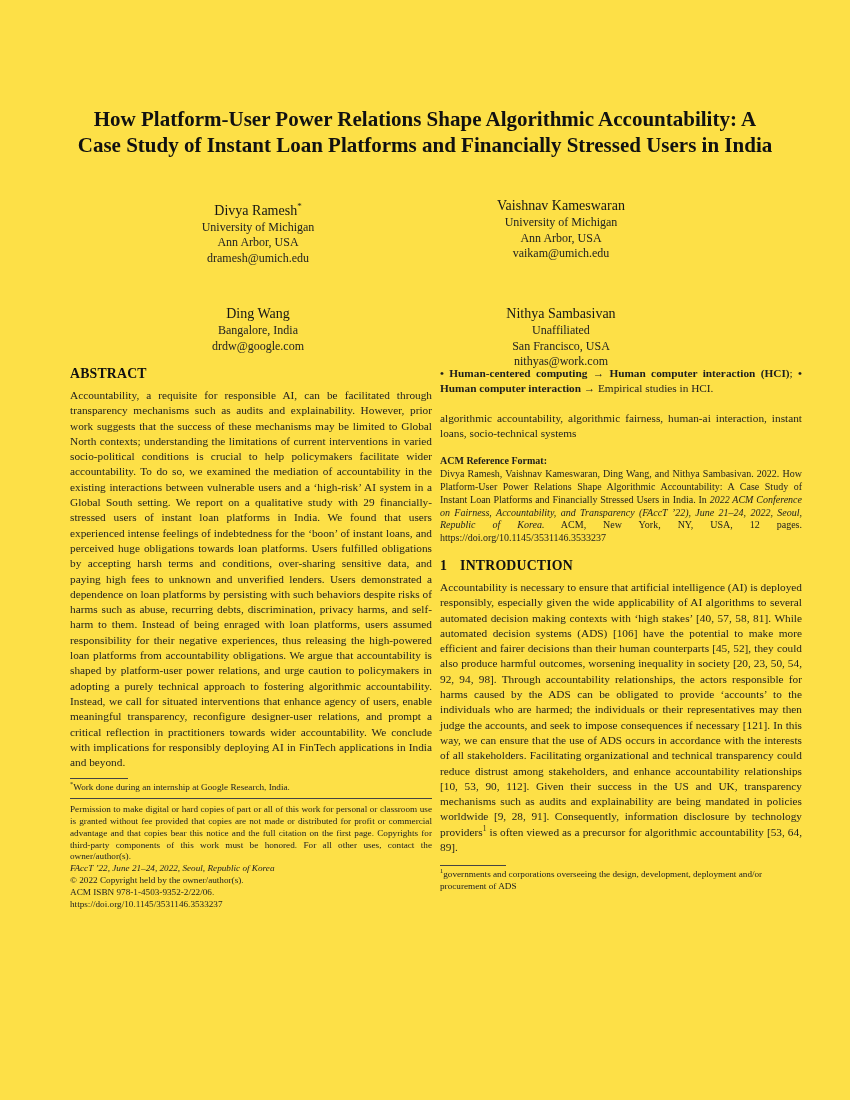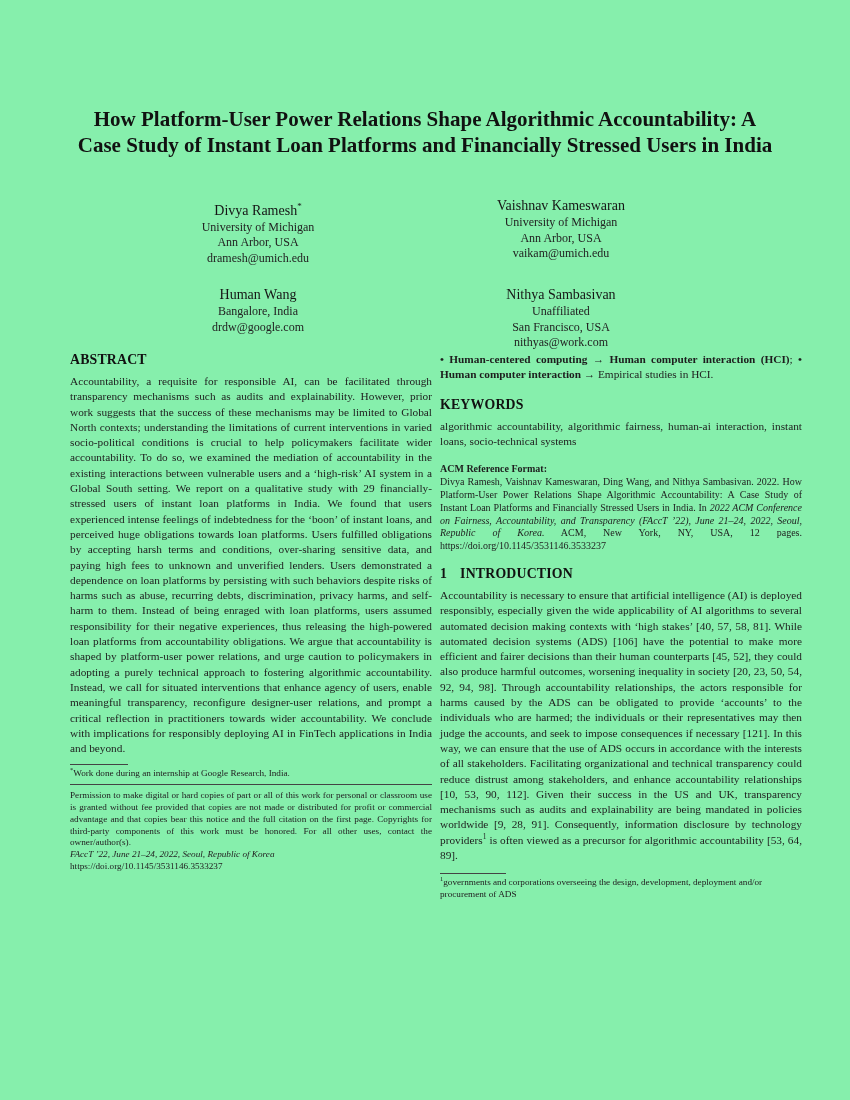--- a/index.html
+++ b/index.html
@@ -3,40 +3,40 @@
 <meta charset="utf-8">
 <style>
   * { margin:0; padding:0; box-sizing:border-box; }
   html,body { background:#ffffff; }
   body {
     width:850px; height:1100px; position:relative;
     font-family:"Liberation Serif", serif;
     color:#1d1d1d;
     -webkit-font-smoothing:antialiased;
   }
-  .page { position:absolute; inset:0; width:850px; height:1100px; background:#86efac; overflow:hidden; }
+  .page { position:absolute; inset:0; width:850px; height:1100px; background:#fde047; overflow:hidden; }
 
   .paper-title {
     position:absolute; top:106px; left:0; right:0; text-align:center;
   }
   .paper-title .title-inner {
     max-width:700px; margin:0 auto;
     font-size:21px; font-weight:bold; line-height:26px; color:#111;
   }
 
   .authors {
     position:absolute; top:197px; left:108px; width:606px;
-    display:grid; grid-template-columns:300px 306px; row-gap:20px;
+    display:grid; grid-template-columns:300px 306px; row-gap:39px;
   }
   .author { text-align:center; }
   .author-name { font-size:14px; line-height:18px; color:#151515; }
   .author-name sup { font-size:9px; vertical-align:super; }
   .author-line { font-size:12px; line-height:15.5px; color:#222; }
 
-  .col { position:absolute; top:352px; width:362px; }
+  .col { position:absolute; top:366px; width:362px; }
   .col-left  { left:70px; }
   .col-right { left:440px; }
 
   .section-heading {
     font-size:13.8px; font-weight:bold; color:#111;
     margin:0 0 6px 0; letter-spacing:0.2px;
   }
   .heading-number { display:inline-block; margin-right:13px; }
 
   .body-text {
@@ -83,21 +83,21 @@
       <div class="author-line">Ann Arbor, USA</div>
       <div class="author-line">dramesh@umich.edu</div>
     </div>
     <div class="author">
       <div class="author-name"><span>Vaishnav Kameswaran</span></div>
       <div class="author-line">University of Michigan</div>
       <div class="author-line">Ann Arbor, USA</div>
       <div class="author-line">vaikam@umich.edu</div>
     </div>
     <div class="author">
-      <div class="author-name"><span>Human Wang</span></div>
+      <div class="author-name"><span>Ding Wang</span></div>
       <div class="author-line">Bangalore, India</div>
       <div class="author-line">drdw@google.com</div>
     </div>
     <div class="author">
       <div class="author-name"><span>Nithya Sambasivan</span></div>
       <div class="author-line">Unaffiliated</div>
       <div class="author-line">San Francisco, USA</div>
       <div class="author-line">nithyas@work.com</div>
     </div>
   </div>
@@ -108,29 +108,30 @@
 
     <div class="footnote-block">
       <hr class="footnote-rule-short">
       <div class="footnote-text"><sup>*</sup><span>Work done during an internship at Google Research, India.</span></div>
     </div>
 
     <div class="permission-block">
       <hr class="permission-rule">
       <p class="permission-text">Permission to make digital or hard copies of part or all of this work for personal or classroom use is granted without fee provided that copies are not made or distributed for profit or commercial advantage and that copies bear this notice and the full citation on the first page. Copyrights for third-party components of this work must be honored. For all other uses, contact the owner/author(s).</p>
       <div class="permission-line italic">FAccT ’22, June 21–24, 2022, Seoul, Republic of Korea</div>
+      <div class="permission-line">© 2022 Copyright held by the owner/author(s).</div>
+      <div class="permission-line">ACM ISBN 978-1-4503-9352-2/22/06.</div>
       <div class="permission-line">https://doi.org/10.1145/3531146.3533237</div>
     </div>
   </div>
 
   <div class="col col-right">
     <p class="body-text"><span class="bold">• Human-centered computing </span><span>→ </span><span class="bold">Human computer interaction (HCI)</span><span>; </span><span class="bold">• Human computer interaction </span><span>→ </span><span>Empirical studies in HCI.</span></p>
 
     <div class="section">
-      <h2 class="section-heading">KEYWORDS</h2>
       <p class="body-text">algorithmic accountability, algorithmic fairness, human-ai interaction, instant loans, socio-technical systems</p>
     </div>
 
     <div class="section">
       <h3 class="small-ref-heading">ACM Reference Format:</h3>
       <p class="small-ref-text"><span>Divya Ramesh, Vaishnav Kameswaran, Ding Wang, and Nithya Sambasivan. 2022. How Platform-User Power Relations Shape Algorithmic Accountability: A Case Study of Instant Loan Platforms and Financially Stressed Users in India. In </span><span class="italic">2022 ACM Conference on Fairness, Accountability, and Transparency (FAccT ’22), June 21–24, 2022, Seoul, Republic of Korea.</span><span> ACM, New York, NY, USA, 12 pages. </span><span>https://doi.org/10.1145/3531146.3533237</span></p>
     </div>
 
     <div class="section section-intro">
       <h2 class="section-heading"><span class="heading-number">1</span><span>INTRODUCTION</span></h2>

